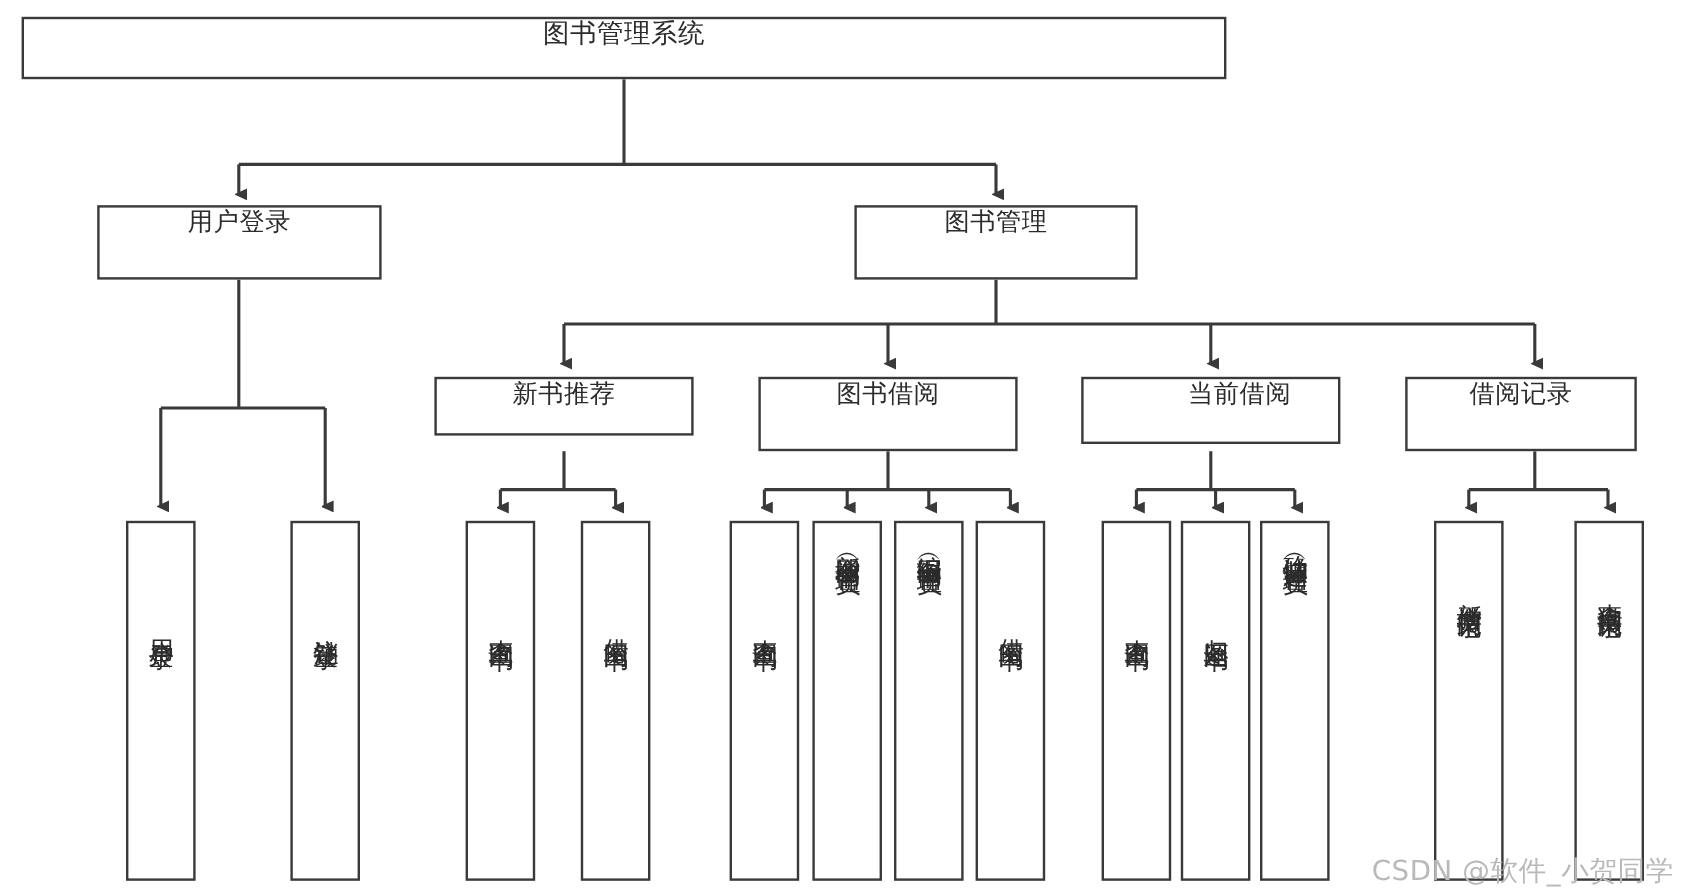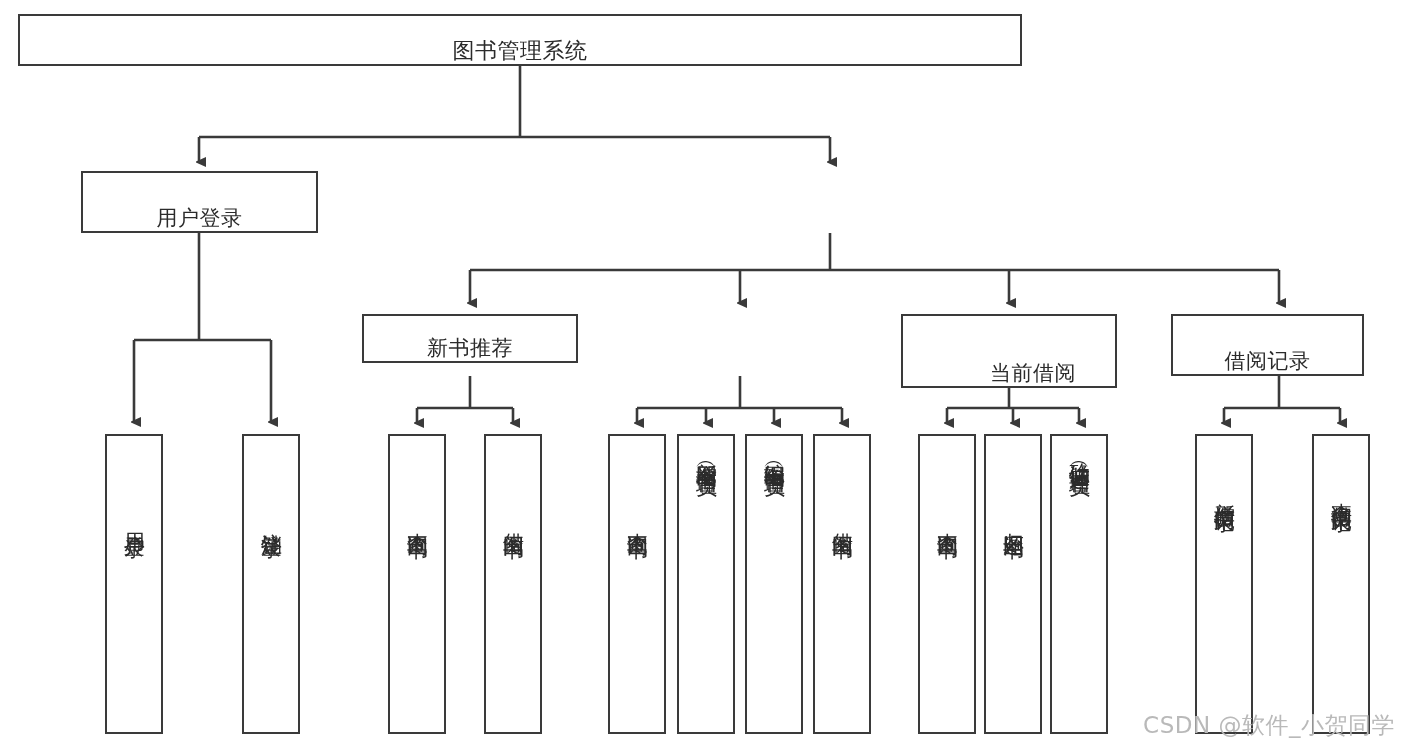--- a/index.html
+++ b/index.html
@@ -24,21 +24,21 @@
     width: 1405px;
     height: 747px;
     pointer-events: none;
   }
   .node {
     position: absolute;
     box-sizing: border-box;
     border: 2px solid #3a3a3a;
     background: #ffffff;
     display: flex;
-    align-items: flex-end;
+    align-items: flex-start;
     justify-content: center;
     color: #2b2b2b;
   }
   .node-label {
     display: block;
     white-space: nowrap;
     line-height: 1.18;
   }
   
   .node.horiz .node-label {
@@ -133,25 +133,31 @@
     </g>
   </svg>
 
   <div class="node horiz root" style="left:18px; top:14px; width:1004px; height:52px;">
     <span class="node-label">图书管理系统</span>
   </div>
 
   <div class="node horiz" style="left:81px; top:171px; width:237px; height:62px;">
     <span class="node-label">用户登录</span>
   </div>
+  <div class="node horiz" style="left:712px; top:171px; width:236px; height:62px;">
+    <span class="node-label">图书管理</span>
+  </div>
 
   <div class="node horiz" style="left:362px; top:314px; width:216px; height:49px;">
     <span class="node-label">新书推荐</span>
   </div>
-  <div class="node horiz" style="left:901px; top:314px; width:216px; height:74px;padding-left:48px;">
+  <div class="node horiz" style="left:632px; top:314px; width:216px; height:62px;">
+    <span class="node-label">图书借阅</span>
+  </div>
+  <div class="node horiz" style="left:901px; top:314px; width:216px; height:56px;padding-left:48px;">
     <span class="node-label">当前借阅</span>
   </div>
   <div class="node horiz" style="left:1171px; top:314px; width:193px; height:62px;">
     <span class="node-label">借阅记录</span>
   </div>
 
   <div class="node vert mid" style="left:105px; top:434px; width:58px; height:300px;">
     <span class="node-label">用户登录</span>
   </div>
   <div class="node vert mid" style="left:242px; top:434px; width:58px; height:300px;">

